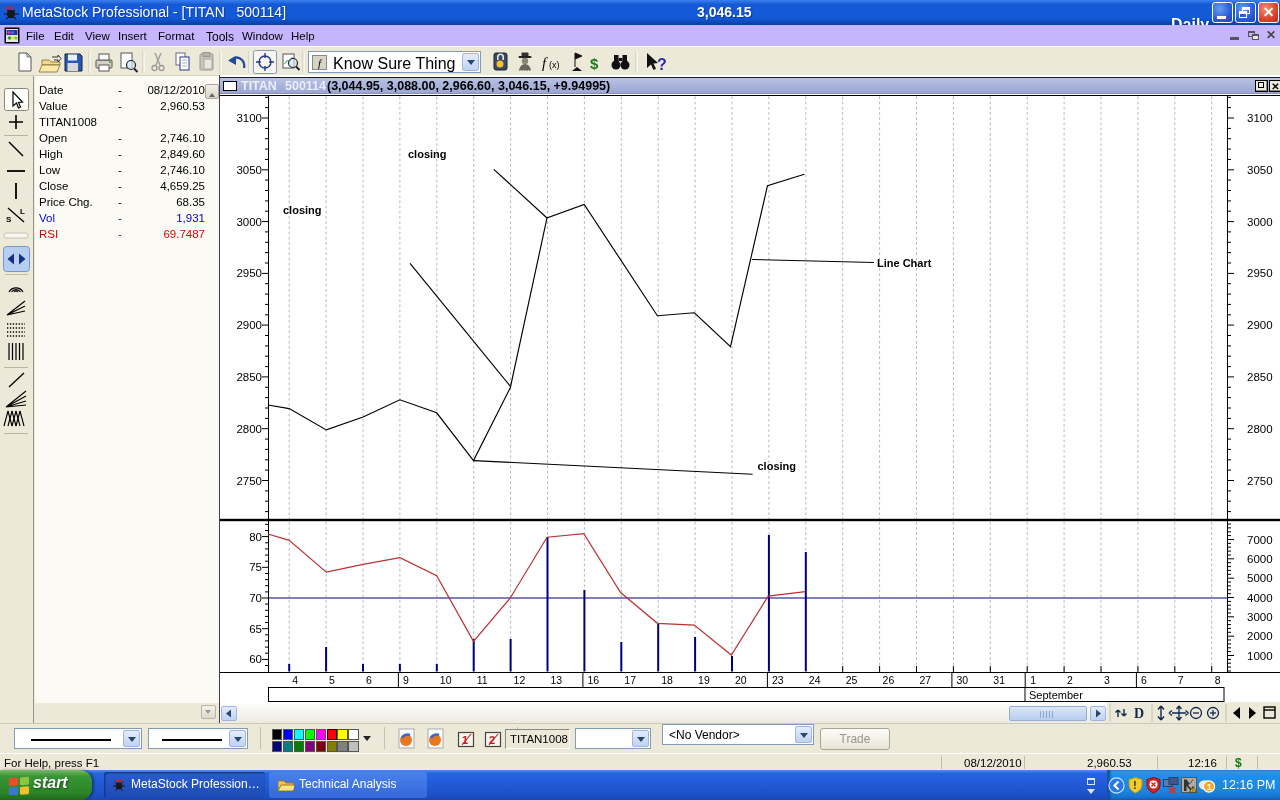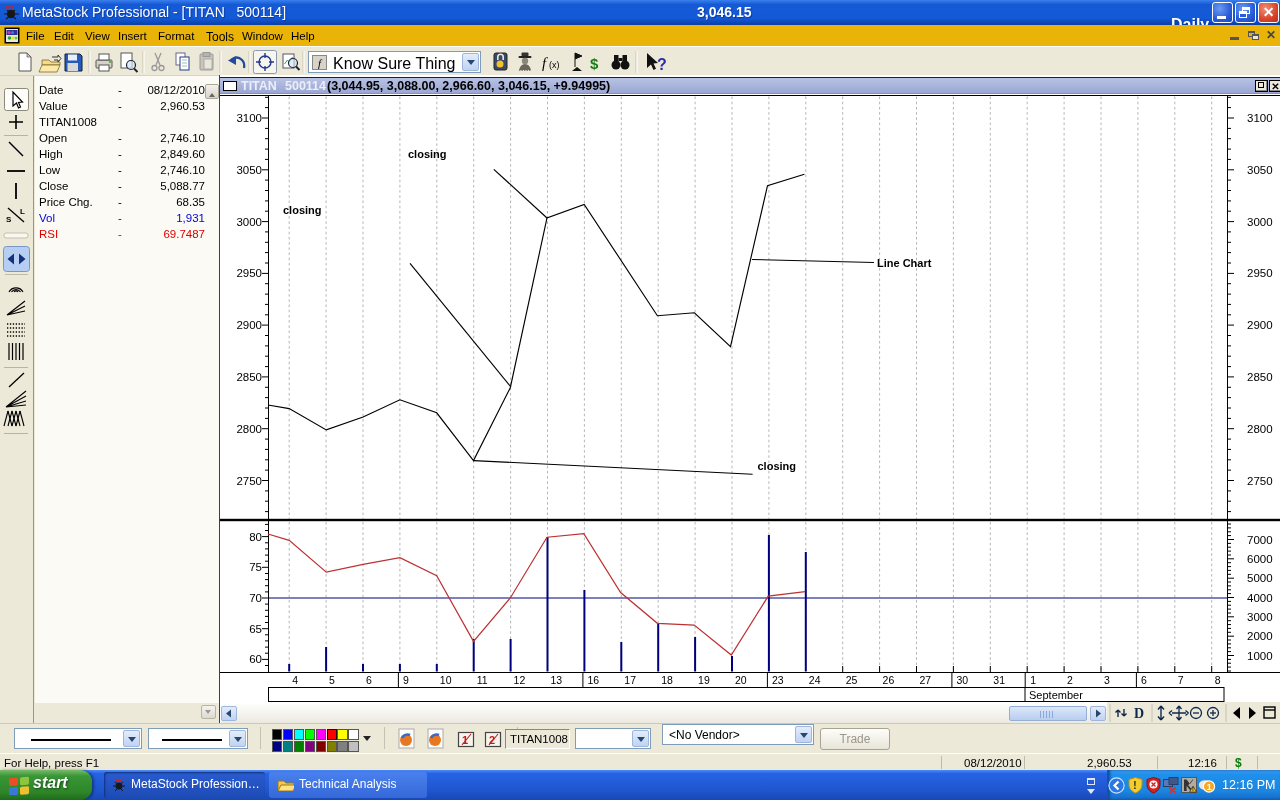--- a/index.html
+++ b/index.html
@@ -22,21 +22,21 @@
  <div class="abs" style="left:1212px;top:2px;width:21px;height:21px;border:1px solid #fff;border-radius:3px;background:radial-gradient(circle at 35% 30%,#6a9cf0,#2a5cd8 60%,#1a46b0)">
       <div class="abs" style="left:4px;top:13px;width:9px;height:3px;background:#fff"></div>
     </div>
  <div class="abs" style="left:1235px;top:2px;width:21px;height:21px;border:1px solid #fff;border-radius:3px;background:radial-gradient(circle at 35% 30%,#6a9cf0,#2a5cd8 60%,#1a46b0)">
       <div class="abs" style="left:6px;top:4px;width:8px;height:7px;border:1.5px solid #fff;border-top-width:3px"></div>
       <div class="abs" style="left:3px;top:8px;width:8px;height:7px;border:1.5px solid #fff;border-top-width:3px;background:#2a5cd8"></div>
     </div>
  <div class="abs" style="left:1258px;top:2px;width:21px;height:21px;border:1px solid #fff;border-radius:3px;background:radial-gradient(circle at 35% 30%,#f09078,#d8442a 60%,#b03018);color:#fff;font-size:14px;font-weight:bold;text-align:center;line-height:19px">✕</div>
 </div>
 
-<div class="abs" style="left:0;top:25px;width:1280px;height:21px;background:#eab308">
+<div class="abs" style="left:0;top:25px;width:1280px;height:21px;background:#c4b5fd">
  <svg class="abs" style="left:4px;top:2px" width="16" height="17">
       <rect x="0.5" y="0.5" width="15" height="16" fill="#000"></rect>
       <rect x="2" y="2" width="12" height="13" fill="#e8e8e8"></rect>
       <rect x="2.5" y="3" width="11" height="5" fill="#30309c"></rect>
       <circle cx="5" cy="5.5" r="1.6" fill="#e03898"></circle>
       <circle cx="8.5" cy="5.5" r="1.6" fill="#3878e8"></circle>
       <circle cx="5.5" cy="11" r="1.8" fill="#28a828"></circle>
       <circle cx="9" cy="11" r="1.8" fill="#e8e828"></circle>
       <circle cx="12" cy="11" r="1.5" fill="#58c858"></circle>
     </svg>
@@ -197,21 +197,21 @@
     <div style="position:absolute;left:83px;top:56px;color:#000">-</div>
     <div style="position:absolute;right:14px;top:56px;color:#000">2,746.10</div>
     <div style="position:absolute;left:4px;top:72px;color:#000">High</div>
     <div style="position:absolute;left:83px;top:72px;color:#000">-</div>
     <div style="position:absolute;right:14px;top:72px;color:#000">2,849.60</div>
     <div style="position:absolute;left:4px;top:88px;color:#000">Low</div>
     <div style="position:absolute;left:83px;top:88px;color:#000">-</div>
     <div style="position:absolute;right:14px;top:88px;color:#000">2,746.10</div>
     <div style="position:absolute;left:4px;top:104px;color:#000">Close</div>
     <div style="position:absolute;left:83px;top:104px;color:#000">-</div>
-    <div style="position:absolute;right:14px;top:104px;color:#000">5,088.77</div>
+    <div style="position:absolute;right:14px;top:104px;color:#000">4,659.25</div>
     <div style="position:absolute;left:4px;top:120px;color:#000">Price Chg.</div>
     <div style="position:absolute;left:83px;top:120px;color:#000">-</div>
     <div style="position:absolute;right:14px;top:120px;color:#000">68.35</div>
     <div style="position:absolute;left:4px;top:136px;color:#0000d8">Vol</div>
     <div style="position:absolute;left:83px;top:136px;color:#0000d8">-</div>
     <div style="position:absolute;right:14px;top:136px;color:#0000d8">1,931</div>
     <div style="position:absolute;left:4px;top:152px;color:#e00000">RSI</div>
     <div style="position:absolute;left:83px;top:152px;color:#e00000">-</div>
     <div style="position:absolute;right:14px;top:152px;color:#e00000">69.7487</div>
  <div class="abs" style="right:0;top:8px;width:14px;height:15px;background:linear-gradient(180deg,#f2f1ec,#d8d4c8);border:1px solid #aca899;border-radius:2px">

